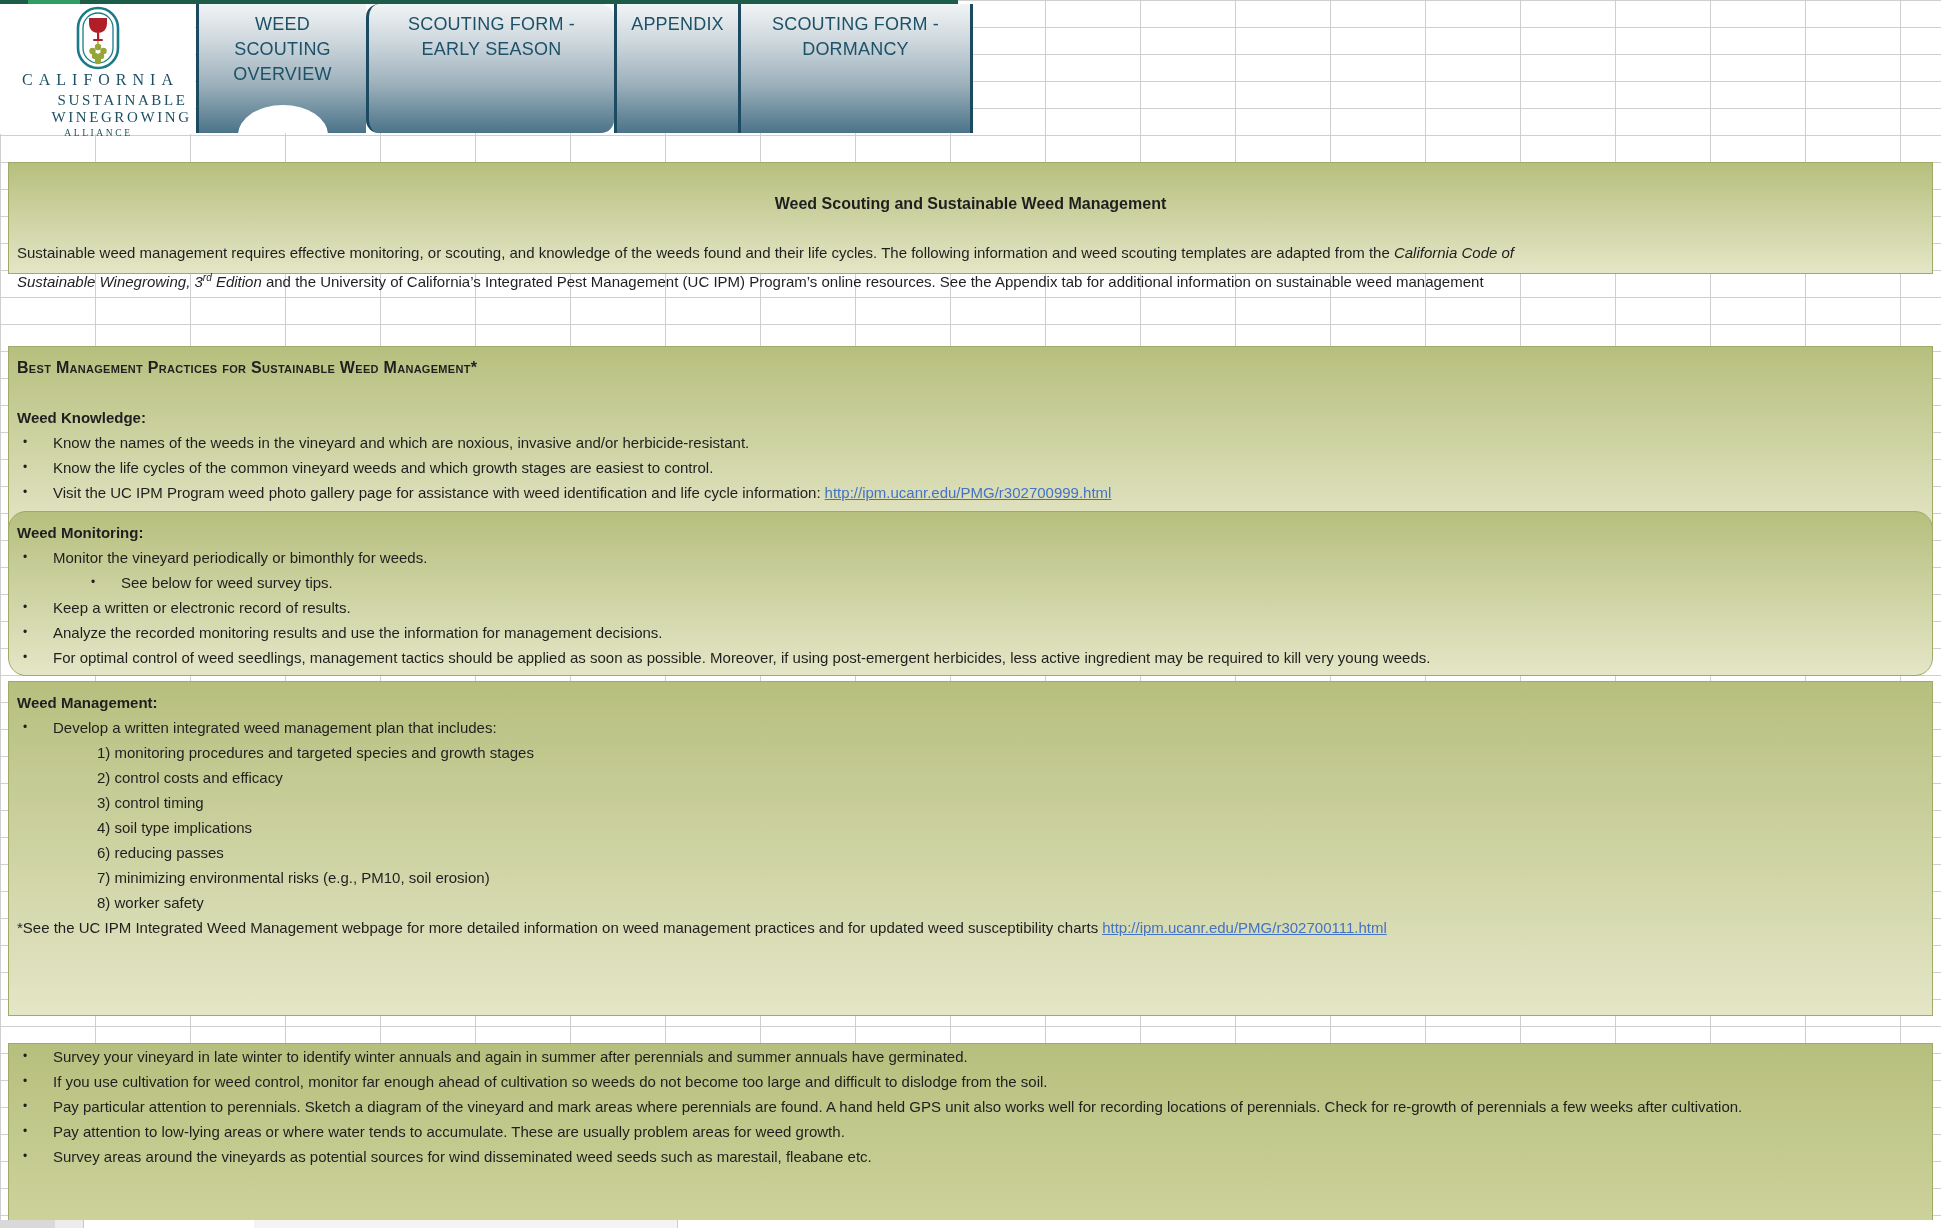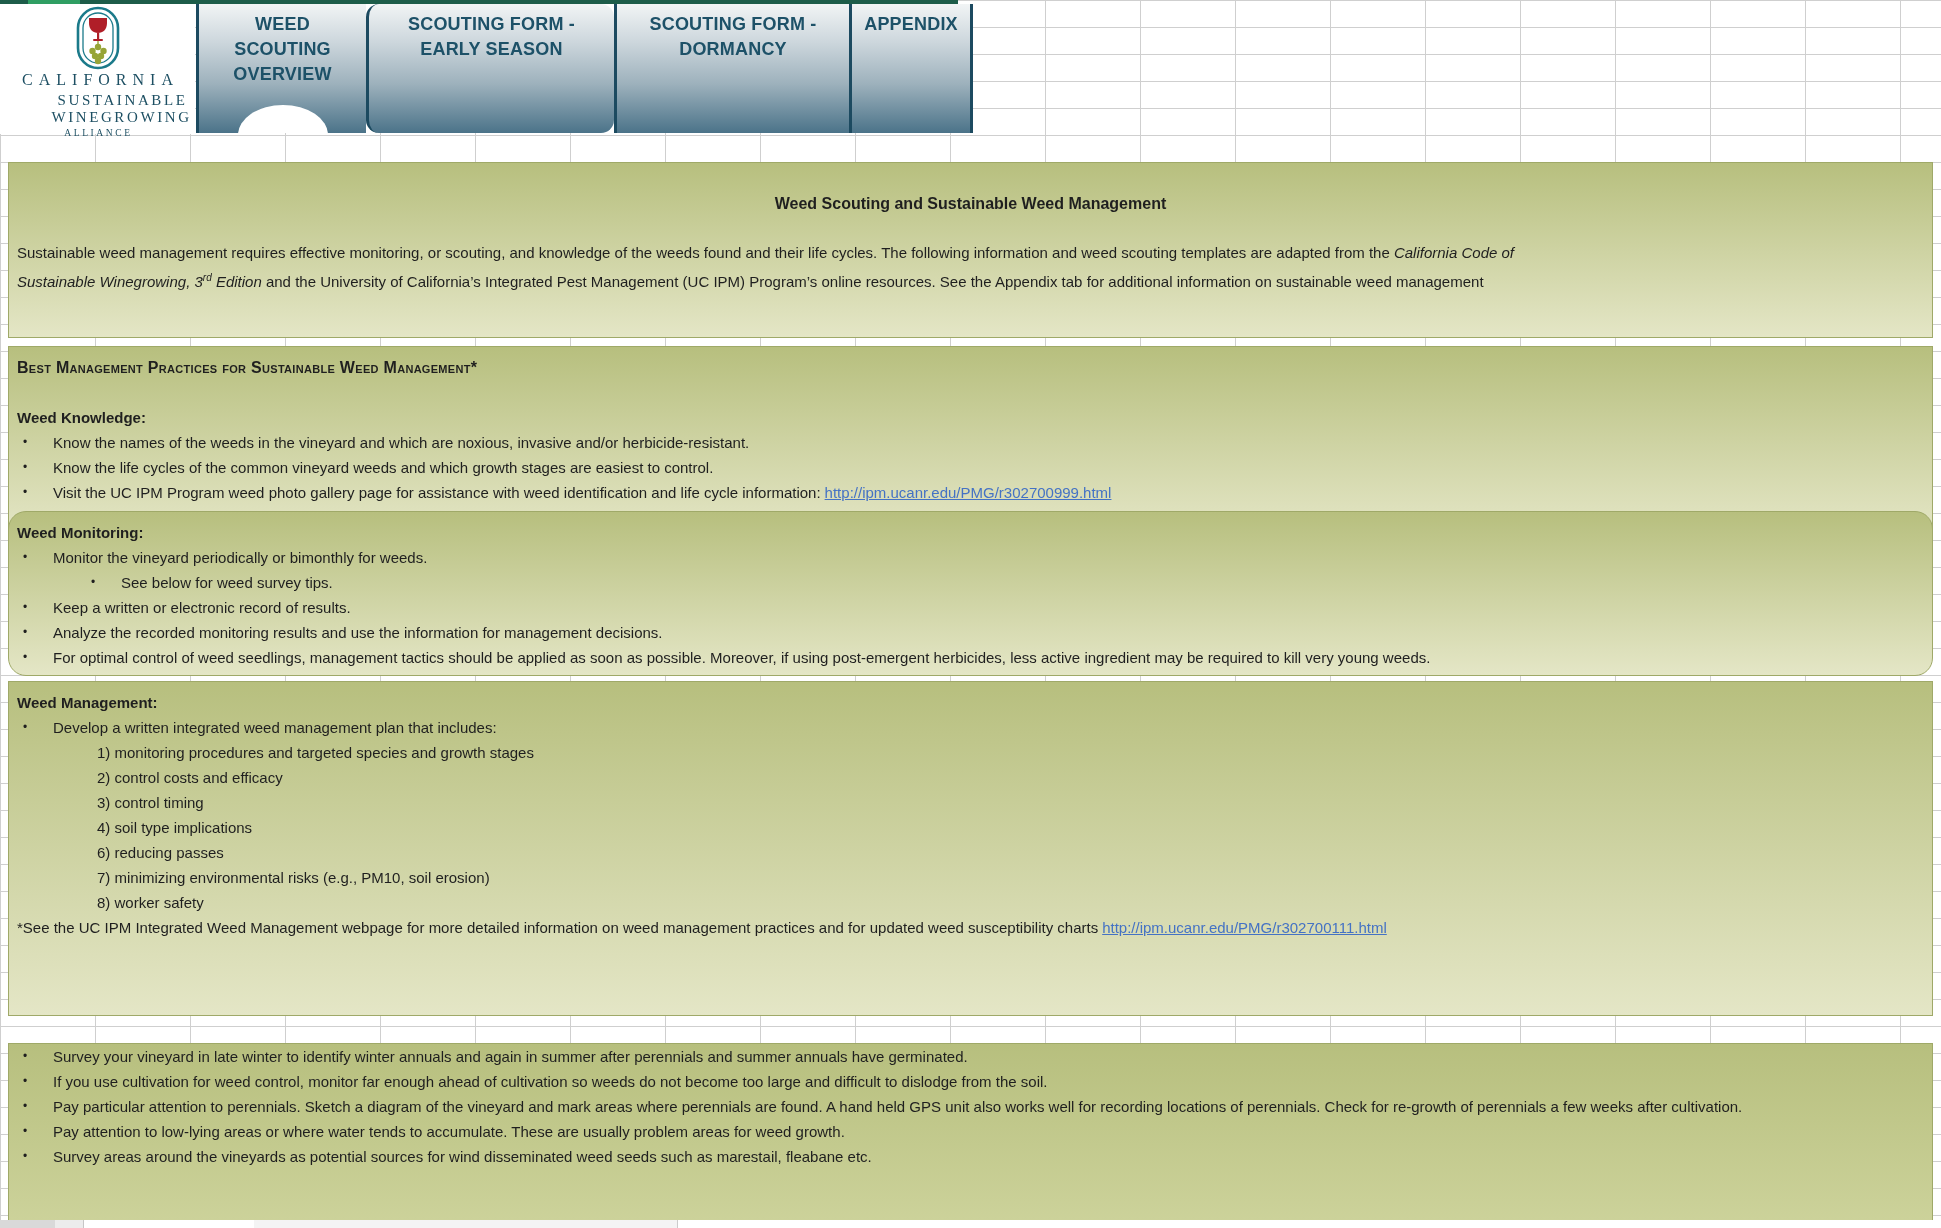--- a/index.html
+++ b/index.html
@@ -18,29 +18,29 @@
   .logo-cell{position:absolute; top:4px; left:0; width:195px; height:130px; background:#fff; z-index:5; text-align:center;}
   .logo-cell svg{display:block; margin:2px auto 0 auto;}
   .logo-l1{font-family:"Liberation Serif", serif; font-size:16px; letter-spacing:6px; color:#1d4f63; margin-top:1px; text-indent:6px;}
   .logo-l2{font-family:"Liberation Serif", serif; font-size:15px; letter-spacing:2.6px; color:#1d4f63; margin-top:3px; text-indent:2px;padding-left:48px;}
   .logo-l3{font-family:"Liberation Serif", serif; font-size:9.5px; letter-spacing:2.6px; color:#1d4f63; margin-top:2px; text-indent:2px;}
   
   .tabs{position:absolute; top:4px; left:196px; height:129px; display:flex; overflow:hidden; z-index:5;}
   .tab{position:relative; box-sizing:border-box; height:129px; padding:8px 10px 0 10px;
     background:linear-gradient(180deg,#f1f4f5 0%,#ccd6dc 30%,#9db1bc 62%,#4b7389 100%);
     border-left:3px solid #1c4a60; text-align:center;
-    font-weight:bold; font-size:18px; line-height:25px; letter-spacing:0.2px; color:#1d5168; cursor:pointer;}
+    font-weight:normal; font-size:18px; line-height:25px; letter-spacing:0.2px; color:#1d5168; cursor:pointer;}
   .tab:last-child{border-right:3px solid #1c4a60;}
   .active-bump{position:absolute; left:50%; bottom:-32px; width:90px; height:60px; background:#ffffff; border-radius:50%; transform:translateX(-50%);}
   
   .block{position:absolute; left:8px; width:1925px; box-sizing:border-box;
     border:1px solid #9fa968;
     background:linear-gradient(180deg,#b7bf7e 0%,#e4e6c6 100%);
     font-size:15px; line-height:25px;}
-  .blk1{top:162px; height:176px;}
+  .blk1{top:162px; height:112px;}
   .blk2{top:346px; height:190px;}
   .blk3{top:511px; height:165px;border-radius:18px;}
   .blk4{top:681px; height:335px;}
   .blk5{top:1043px; height:178px; background:linear-gradient(180deg,#b7bf7e 0%,#ccd29a 100%);}
   .b1-title{text-align:center; font-weight:bold; font-size:16px; padding-top:28px;}
   .para{padding:24px 10px 0 8px;}
   .para i{font-style:italic;}
   .para sup{font-style:italic; font-size:10px;}
   .sc{font-variant:small-caps; font-weight:bold; font-size:16px; letter-spacing:0.3px; padding:8px 0 0 8px;}
   .subhead{font-weight:bold; padding-left:8px;}
@@ -92,25 +92,25 @@
   </div>
 
   <div class="tabs">
     <div class="tab" style="width:170px;">
       <span>WEED SCOUTING OVERVIEW</span>
       <div class="active-bump"></div>
     </div>
     <div class="tab" style="width:248px;border-radius:13px;">
       <span>SCOUTING FORM - EARLY SEASON</span>
     </div>
+    <div class="tab" style="width:124px;">
+      <span>APPENDIX</span>
+    </div>
     <div class="tab" style="width:235px;">
       <span>SCOUTING FORM - DORMANCY</span>
-    </div>
-    <div class="tab" style="width:124px;">
-      <span>APPENDIX</span>
     </div>
   </div>
 
   <div class="block blk1">
     <div class="b1-title">Weed Scouting and Sustainable Weed Management</div>
     <div class="para">
       <div><span>Sustainable weed management requires effective monitoring, or scouting, and knowledge of the weeds found and their life cycles. The following information and weed scouting templates are adapted from the </span><i>California Code of</i></div>
       <div><i>Sustainable Winegrowing, 3</i><sup>rd</sup><i> Edition</i><span> and the University of California’s Integrated Pest Management (UC IPM) Program’s online resources. See the Appendix tab for additional information on sustainable weed management</span></div>
     </div>
   </div>

